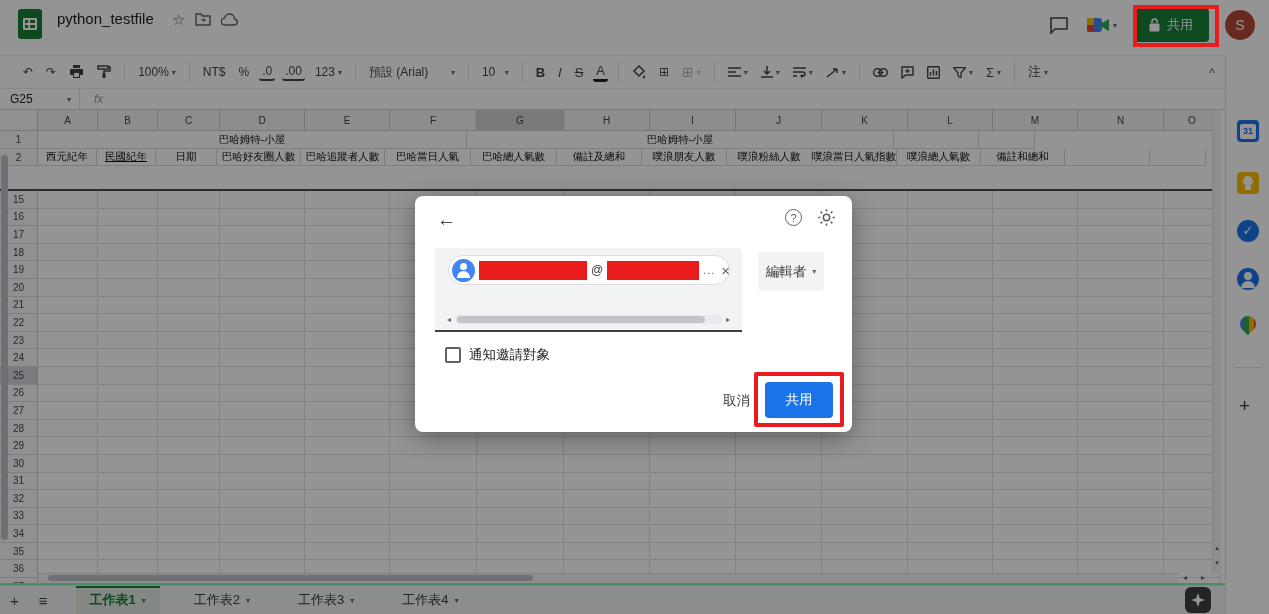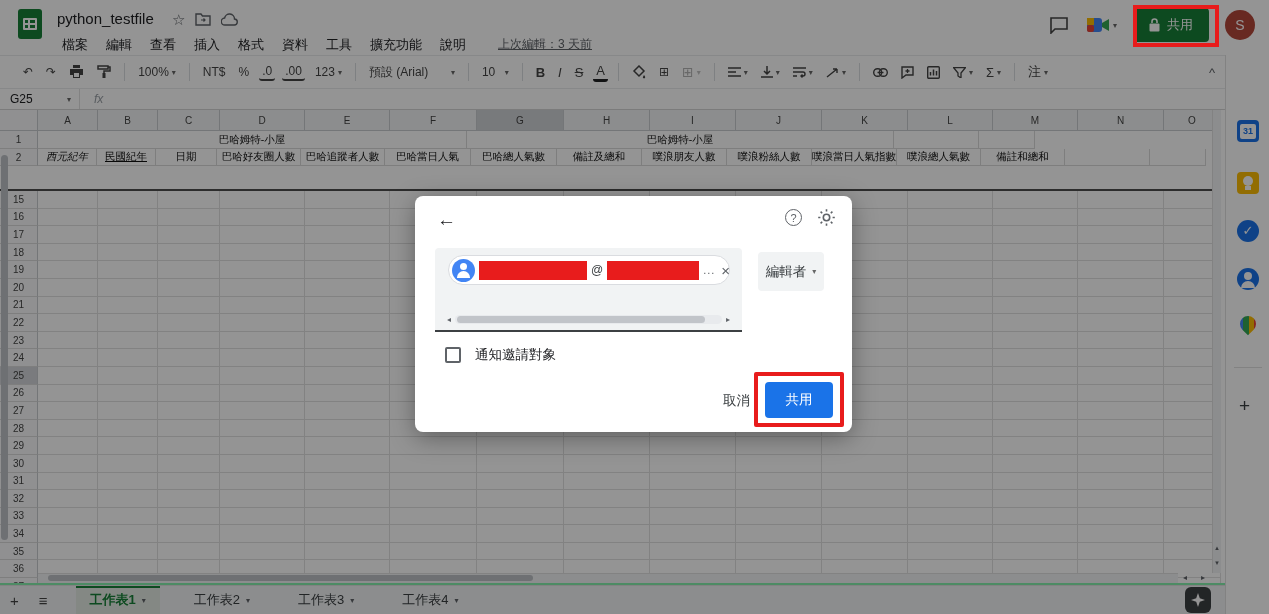--- a/index.html
+++ b/index.html
@@ -110,21 +110,21 @@
   .redact { height:19px; background:#e81c1c; flex:none; }
   .r1 { width:108px; } .r2 { width:92px; }
   .chip-at { font-size:12px; color:#3c4043; }
   .chip-ellipsis { font-size:11px; color:#5f6368; letter-spacing:1px; }
   .chip-x { font-size:15px; color:#5f6368; margin-left:2px; }
   .chip-scroll { position:absolute; left:12px; bottom:5px; width:283px; height:11px; display:flex; align-items:center; gap:4px; }
   .cs-track { flex:1; height:9px; background:#e8eaed; border-radius:5px; position:relative; }
   .cs-thumb { position:absolute; left:2px; top:1px; width:93%; height:7px; background:#c1c4c9; border-radius:4px; }
   .cs-arrow { font-size:8px; color:#5f6368; }
   .role-dd { position:absolute; left:343px; top:56px; width:66px; height:39px; background:#f1f3f4; border-radius:4px; display:flex; align-items:center; justify-content:center; gap:6px; font-size:13.5px; color:#3c4043; }
-  .notify-row { position:absolute; left:30px; top:150px; display:flex; align-items:center; gap:14px; }
+  .notify-row { position:absolute; left:30px; top:150px; display:flex; align-items:center; gap:8px; }
   .checkbox { width:16px; height:16px; border:2px solid #5f6368; border-radius:2px; background:#fff; }
   .notify-label { font-size:13.5px; color:#202124; }
   .copylink-btn { position:absolute; left:20px; top:187px; height:36px; padding:0 16px 0 12px; border:1px solid #dadce0; border-radius:4px; background:#fff; display:flex; align-items:center; gap:8px; color:#1a73e8; font-size:13.5px; }
   .cancel-btn { position:absolute; left:300px; top:187px; height:36px; line-height:36px; font-size:13.5px; color:#3c4043; padding:0 8px; }
   .dlg-share-btn { position:absolute; left:350px; top:186px; width:68px; height:36px; background:#1a73e8; border-radius:4px; color:#fff; font-size:13.5px; display:flex; align-items:center; justify-content:center; }
   .anno-share { position:absolute; left:339px; top:176px; width:90px; height:55px; border:4px solid #e81c1c; border-radius:2px; }
 </style>
 </head>
 <body>
 
@@ -141,32 +141,20 @@
         <svg width="16" height="14" viewBox="0 0 16 14">
             <path d="M1 2h5l1.5 2H15v9H1z" fill="none" stroke="#5f6368" stroke-width="1.4"></path>
             <path d="M6 8h4M8.5 6.5L10 8l-1.5 1.5" stroke="#5f6368" stroke-width="1.2" fill="none"></path>
           </svg>
       </span>
       <span>
         <svg width="18" height="13" viewBox="0 0 18 13">
             <path d="M4 12a3.5 3.5 0 01-.4-7A5 5 0 0113.5 6 3 3 0 0113 12z" fill="none" stroke="#5f6368" stroke-width="1.4"></path>
           </svg>
       </span>
-    </div>
-    <div class="menu-row">
-      <span>檔案</span>
-      <span>編輯</span>
-      <span>查看</span>
-      <span>插入</span>
-      <span>格式</span>
-      <span>資料</span>
-      <span>工具</span>
-      <span>擴充功能</span>
-      <span>說明</span>
-      <span class="last-edit">上次編輯：3 天前</span>
     </div>
     <div class="top-right">
       <span class="icon-btn">
         <svg width="20" height="18" viewBox="0 0 20 18">
             <path d="M2 2h16v11H6l-4 4z" fill="none" stroke="#444" stroke-width="1.6"></path>
           </svg>
       </span>
       <span class="meet-wrap">
         <svg width="26" height="22" viewBox="0 0 26 22">
             <rect x="2" y="4" width="15" height="14" rx="3" fill="#4285f4"></rect>
@@ -335,21 +323,21 @@
     <div class="frozen">
         <div class="f-row" style="height: 18px;">
           <div class="f-num">1</div>
           <div class="f-cell" style="width: 429px; height: 18px;">巴哈姆特-小屋</div>
           <div class="f-cell" style="width: 427px; height: 18px;">巴哈姆特-小屋</div>
           <div class="f-cell" style="width: 85px; height: 18px;"></div>
           <div class="f-cell" style="width: 56px; height: 18px;"></div>
         </div>
         <div class="f-row" style="height: 17px;">
           <div class="f-num">2</div>
-          <div class="f-cell" style="width: 59px; height: 17px; font-style: italic;">西元紀年</div>
+          <div class="f-cell" style="width: 59px; height: 17px;">西元紀年</div>
           <div class="f-cell" style="width: 59px; height: 17px; text-decoration: underline;">民國紀年</div>
           <div class="f-cell" style="width: 61px; height: 17px;">日期</div>
           <div class="f-cell" style="width: 84px; height: 17px;">巴哈好友圈人數</div>
           <div class="f-cell" style="width: 84px; height: 17px;">巴哈追蹤者人數</div>
           <div class="f-cell" style="width: 86px; height: 17px;">巴哈當日人氣</div>
           <div class="f-cell" style="width: 86px; height: 17px;">巴哈總人氣數</div>
           <div class="f-cell" style="width: 85px; height: 17px;">備註及總和</div>
           <div class="f-cell" style="width: 85px; height: 17px;">噗浪朋友人數</div>
           <div class="f-cell" style="width: 85px; height: 17px;">噗浪粉絲人數</div>
           <div class="f-cell" style="width: 85px; height: 17px;">噗浪當日人氣指數</div>

